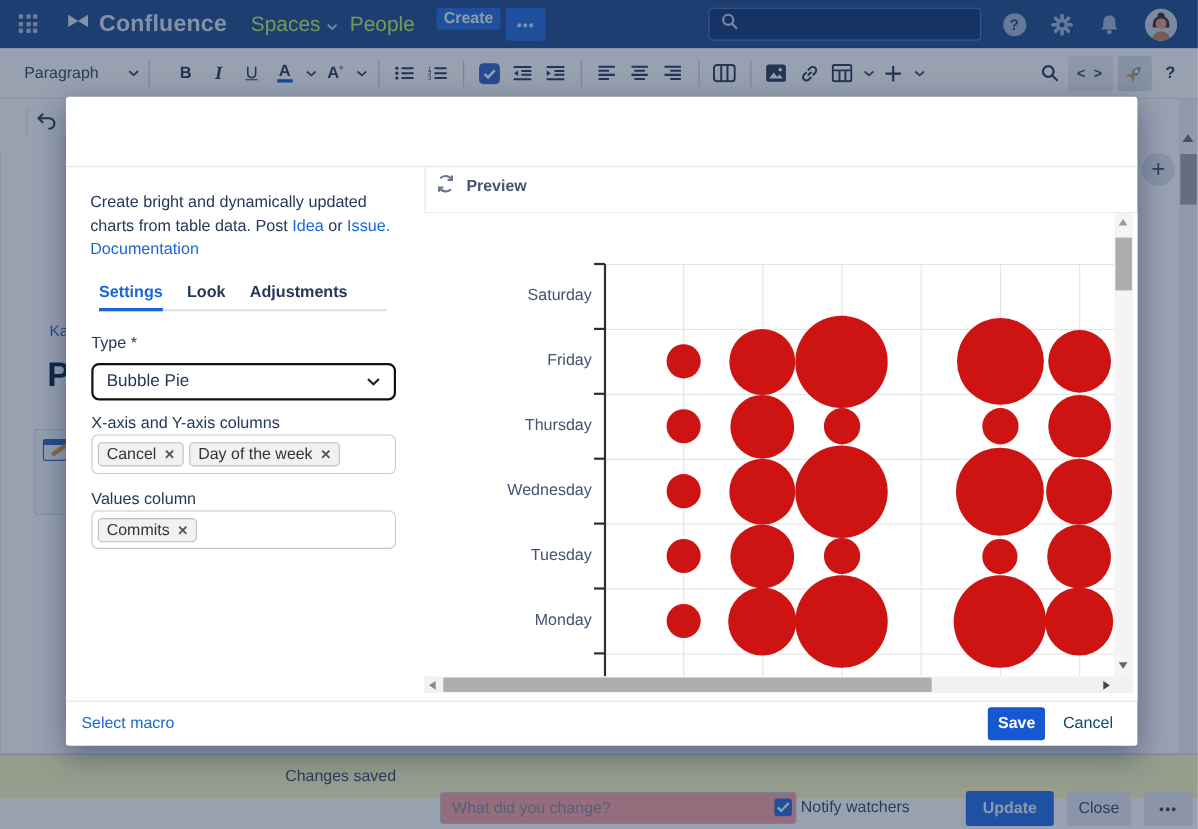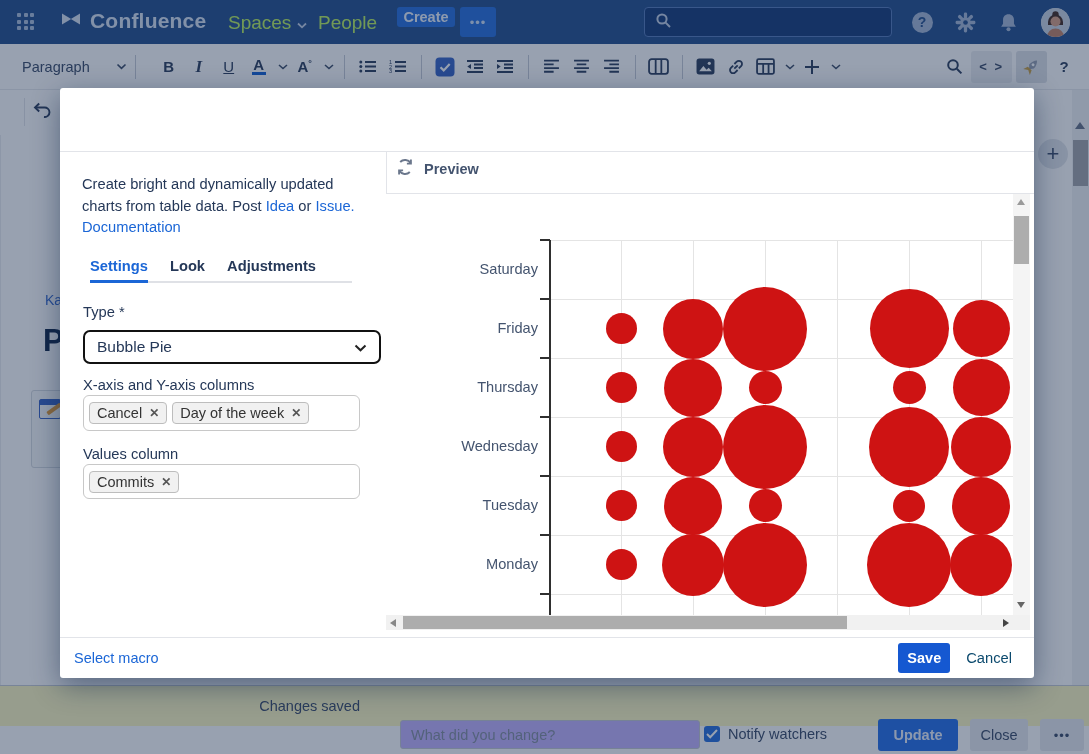--- a/index.html
+++ b/index.html
@@ -55,22 +55,22 @@
   .page-body { position:absolute; left:0; top:135px; width:1089px; height:578px; background:#fff; border-left:1px solid #ECEEF1;}
   .breadcrumb { position:absolute; left:44px; top:157px; color:#3F6FD0; font-size:14px; cursor:pointer;}
   .page-heading { position:absolute; left:42px; top:188px; color:#172B4D; font-size:31px; font-weight:700;}
   .macro-box { position:absolute; left:30px; top:255px; width:45px; height:78px; border:1px solid #D8DCE2; background:#FAFBFC; border-radius:3px;}
   .macro-ico { position:absolute; left:7px; top:8px; width:22px; height:20px; border:1.5px solid #3E69C8; border-radius:2px;
     background:linear-gradient(#3E69C8 0 5px, transparent 5px); }
   .macro-pencil { position:absolute; left:14px; top:16px; width:16px; height:4px; background:#E8A13C; border-radius:1px; transform:rotate(-35deg);}
 
   .bottombar { position:absolute; left:0; top:685px; width:1089px; height:41px; background:#fef9c3; border-top:1px solid #C9CED6;}
   .bb-status { position:absolute; top:12px; right:729px; color:#42526E; font-size:14.5px;}
-  .bb-input { position:absolute; left:400px; top:720px; width:300px; height:29px; border:1px solid #C5CAD2; border-radius:3px;
-    background:#c4b5fd; padding:0 10px; font-size:14.5px; color:#42526E; font-family:inherit; outline:none;}
+  .bb-input { position:absolute; left:400px; top:720px; width:324px; height:29px; border:1px solid #C5CAD2; border-radius:3px;
+    background:#fca5a5; padding:0 10px; font-size:14.5px; color:#42526E; font-family:inherit; outline:none;}
   .bb-input::placeholder { color:#8993A4; }
   .bb-check { position:absolute; left:704px; top:726px; width:16px; height:16px; border-radius:3px; background:#2F74DE; cursor:pointer;}
   .bb-check svg { position:absolute; left:2px; top:3px;}
   .bb-notify { position:absolute; left:728px; top:726px; color:#42526E; font-size:14.5px;}
   .bb-update { position:absolute; left:878px; top:719px; width:80px; height:32px; background:#2E74E8; color:#EAF0FB;
     font-size:14.5px; font-weight:700; border:none; border-radius:3px; cursor:pointer;}
   .bb-close { position:absolute; left:970px; top:719px; width:58px; height:32px; background:#E8EAEF; color:#42526E;
     font-size:14.5px; border:none; border-radius:3px; cursor:pointer;}
   .bb-more { position:absolute; left:1040px; top:719px; width:44px; height:32px; background:#E8EAEF; color:#42526E;
     font-size:13px; border:none; border-radius:3px; cursor:pointer; letter-spacing:1px;}
@@ -94,21 +94,21 @@
 
   .dlg-desc { position:absolute; left:22px; top:86px; width:294px; font-size:14.7px; line-height:21.5px; color:#253858;}
   .dlink { color:#1B66D6; cursor:pointer; text-decoration:none;}
 
   .dlg-tabs { position:absolute; left:30px; top:170px; width:262px; display:flex; gap:22px;
     border-bottom:2px solid #DFE1E6; padding-bottom:6px;}
   .tab { font-size:14.7px; font-weight:600; color:#253858; cursor:pointer; position:relative; padding-bottom:6px; margin-bottom:-8px;}
   .tab.active { color:#1B66D6; border-bottom:3px solid #1B66D6;}
 
   .fld-label { position:absolute; left:23px; font-size:14.7px; color:#253858;}
-  .type-select { position:absolute; left:23px; top:242px; width:298px; height:34px; border:2px solid #111; border-radius:7px;
+  .type-select { position:absolute; left:23px; top:242px; width:277px; height:34px; border:2px solid #111; border-radius:7px;
     background:#fff; display:flex; align-items:center; padding:0 12px; font-size:15.5px; color:#253858; cursor:pointer;}
   .type-select .chev { margin-left:auto; color:#222;}
   .tagbox { position:absolute; left:23px; width:277px; border:1px solid #C8C8C8; border-radius:6px; background:#fff;
     display:flex; align-items:center; gap:5px; padding:4px 5px;}
   .tagbox-axes { top:307px; height:36px;}
   .tagbox-values { top:376px; height:35px;}
   .tag { background:#F1F1F1; border:1px solid #BDBDBD; border-radius:4px; font-size:14.5px; color:#333;
     padding:2px 7px; display:flex; align-items:center; gap:7px; white-space:nowrap; cursor:default;}
   .tag .x { color:#555; font-size:12px; font-weight:700; cursor:pointer;}
 

